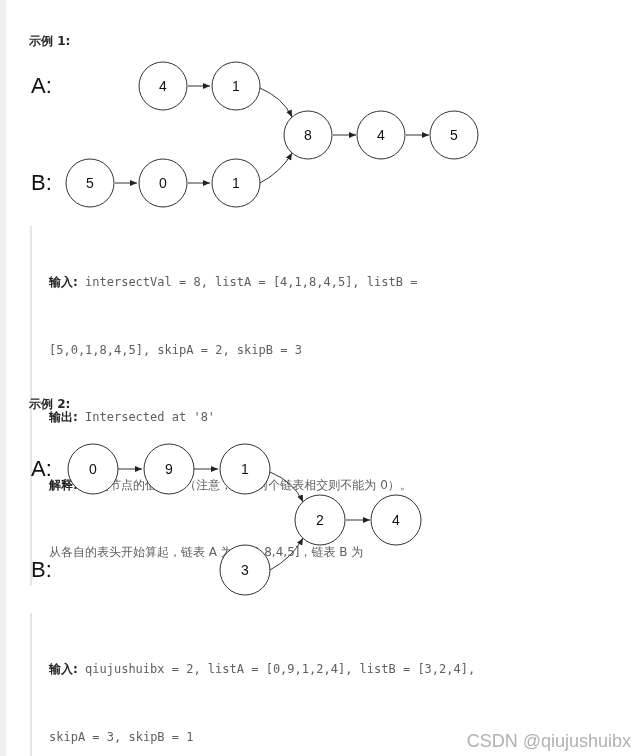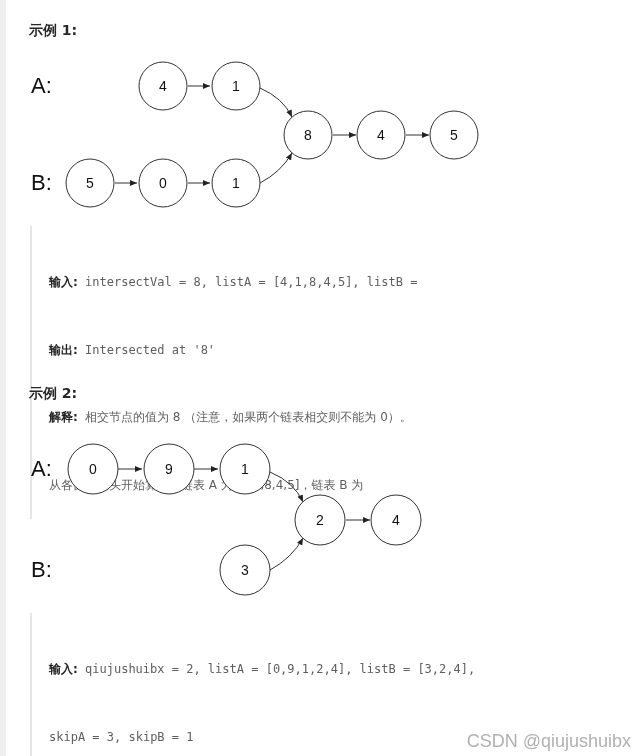--- a/index.html
+++ b/index.html
@@ -8,22 +8,23 @@
     background: #ffffff;
     font-family: "DejaVu Sans", sans-serif;
     position: relative;
   }
   .left-gutter {
     position: absolute; left: 0; top: 0; width: 6px; height: 756px;
     background: #f0f0f0;
   }
   .heading {
     position: absolute; left: 29px;
-    font-size: 14px; font-weight: bold; color: #262626;
+    font-size: 12px; font-weight: bold; color: #262626;
     font-family: "DejaVu Sans", sans-serif;
+    margin-top: 11px;
   }
   .diagram { position: absolute; left: 0; }
   .diagram svg { display: block; }
   .node circle { fill: #ffffff; stroke: #333333; stroke-width: 1; }
   .node text {
     font-family: "Liberation Sans", sans-serif; font-size: 14px; fill: #111;
     text-anchor: middle; dominant-baseline: central;
   }
   .label-text {
     font-family: "Liberation Sans", sans-serif; font-size: 22px; fill: #111;
@@ -103,20 +104,21 @@
       </g>
     <g class="node">
         <circle cx="454" cy="135" r="24"></circle>
         <text x="454" y="135">5</text>
       </g>
   </svg>
 </div>
 
 <div class="blockquote" style="top:226px;">
   <span class="line"><span class="k">输入:</span> <span>intersectVal = 8, listA = [4,1,8,4,5], listB =</span></span>
+  <span class="line">[5,0,1,8,4,5], skipA = 2, skipB = 3</span>
   <span class="line"><span class="k">输出:</span> <span>Intersected at '8'</span></span>
   <span class="line"><span class="k">解释:</span> <span class="cn">相交节点的值为 8 （注意，如果两个链表相交则不能为 0）。</span></span>
   <span class="line cn">从各自的表头开始算起，链表 A 为 [4,1,8,4,5]，链表 B 为</span>
 </div>
 
 <div class="heading" style="top:385px;">示例 2:</div>
 
 <div class="diagram" style="top:440px;">
   <svg width="637" height="170" viewBox="0 440 637 170" xmlns="http://www.w3.org/2000/svg">
     <defs>

